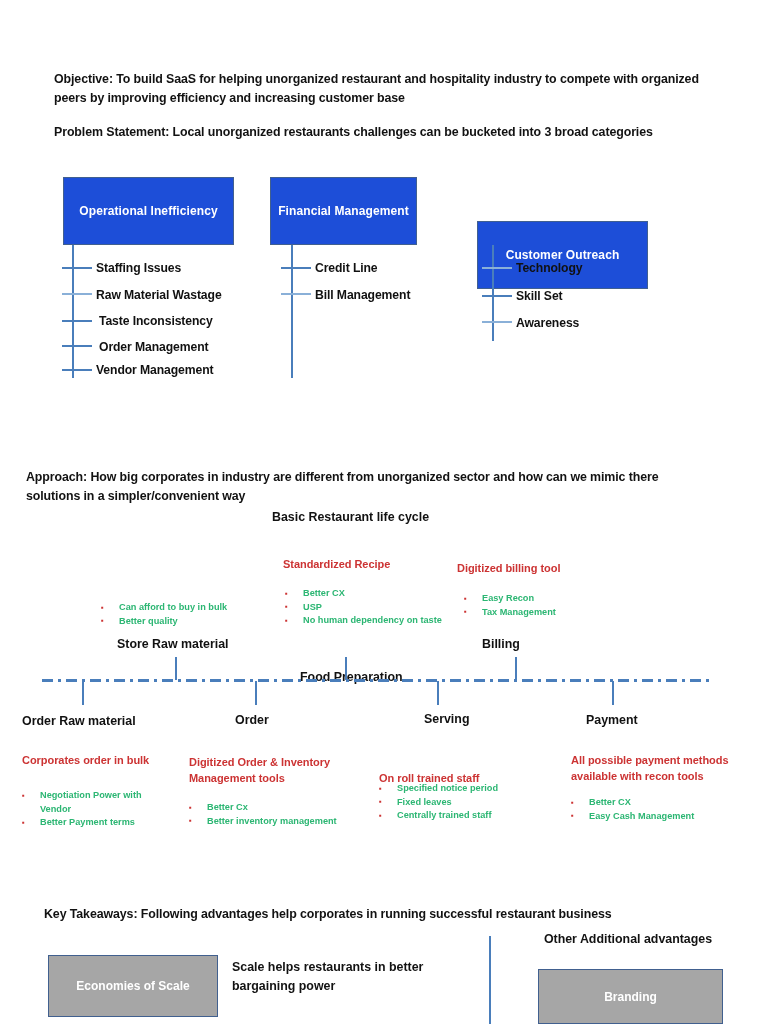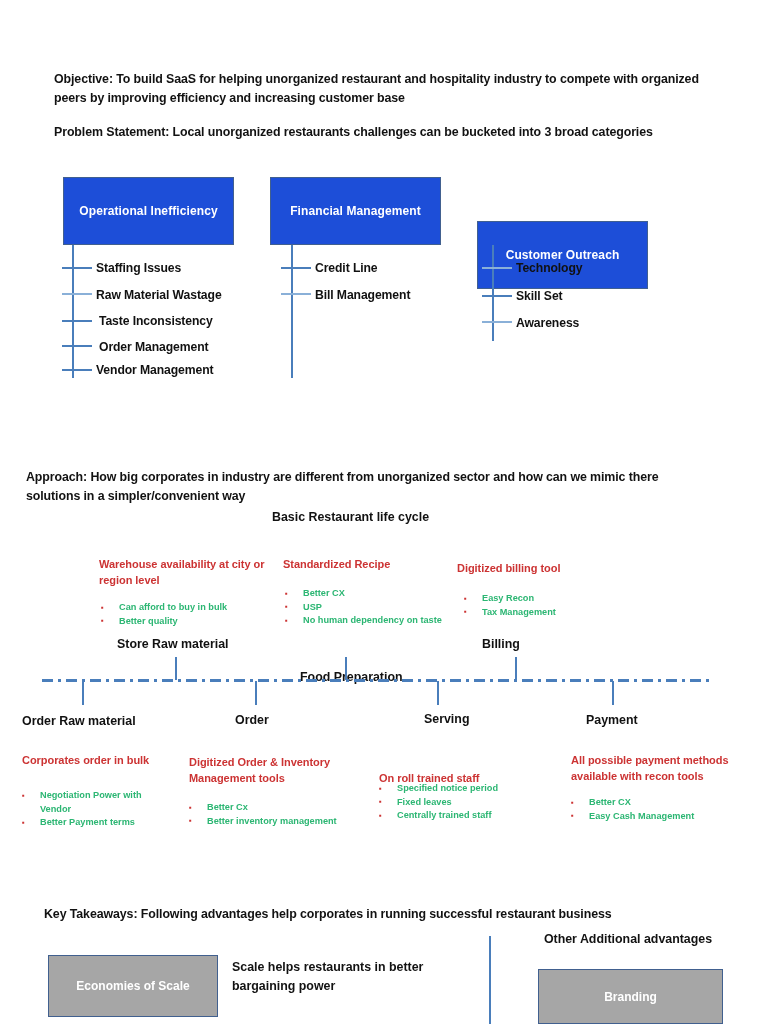--- a/index.html
+++ b/index.html
@@ -182,21 +182,21 @@
     <span class="lead">Objective:</span><span class="body"> To build SaaS for helping unorganized restaurant and hospitality industry to compete with organized peers by improving efficiency and increasing customer base</span>
   </div>
 
   <div class="para" style="left:54px; top:123px; width:660px;">
     <span class="lead">Problem Statement:</span><span class="body"> Local unorganized restaurants challenges can be bucketed into 3 broad categories</span>
   </div>
 
   <div class="cat-box" style="left:63px; top:177px; width:171px; height:68px;">
     <span>Operational Inefficiency</span>
   </div>
-  <div class="cat-box" style="left:270px; top:177px; width:171px; height:68px;">
+  <div class="cat-box" style="left:270px; top:177px; width:147px; height:68px;">
     <span>Financial Management</span>
   </div>
   <div class="cat-box" style="left:477px; top:177px; width:171px; height:68px;margin-top:44px;">
     <span>Customer Outreach</span>
   </div>
 
   <div class="trunk" style="left:72px; top:245px; height:133px;"></div>
   <div class="branch" style="left:62px; top:267px; width:30px;"></div>
   <div class="branch light" style="left:62px; top:293px; width:30px;"></div>
   <div class="branch" style="left:62px; top:320px; width:30px;"></div>
@@ -221,21 +221,20 @@
   <div class="leaf-label" style="left:516px; top:261px;">Technology</div>
   <div class="leaf-label" style="left:516px; top:289px;">Skill Set</div>
   <div class="leaf-label" style="left:516px; top:316px;">Awareness</div>
 
   <div class="para" style="left:26px; top:468px; width:670px;">
     <span class="lead">Approach:</span><span class="body"> How big corporates in industry are different from unorganized sector and how can we mimic there solutions in a simpler/convenient way</span>
   </div>
 
   <div class="section-title" style="left:272px; top:510px;">Basic Restaurant life cycle</div>
 
-  <div class="ann-head" style="left:99px; top:557px; width:175px;">Warehouse availability at city or region level</div>
   <ul class="ann-list" style="left:99px; top:601px;">
     <li>Can afford to buy in bulk</li>
     <li>Better quality</li>
   </ul>
   <div class="stage-label" style="left:117px; top:637px;">Store Raw material</div>
 
   <div class="ann-head" style="left:283px; top:557px; width:165px;">Standardized Recipe</div>
   <ul class="ann-list" style="left:283px; top:587px;">
     <li>Better CX</li>
     <li>USP</li>

